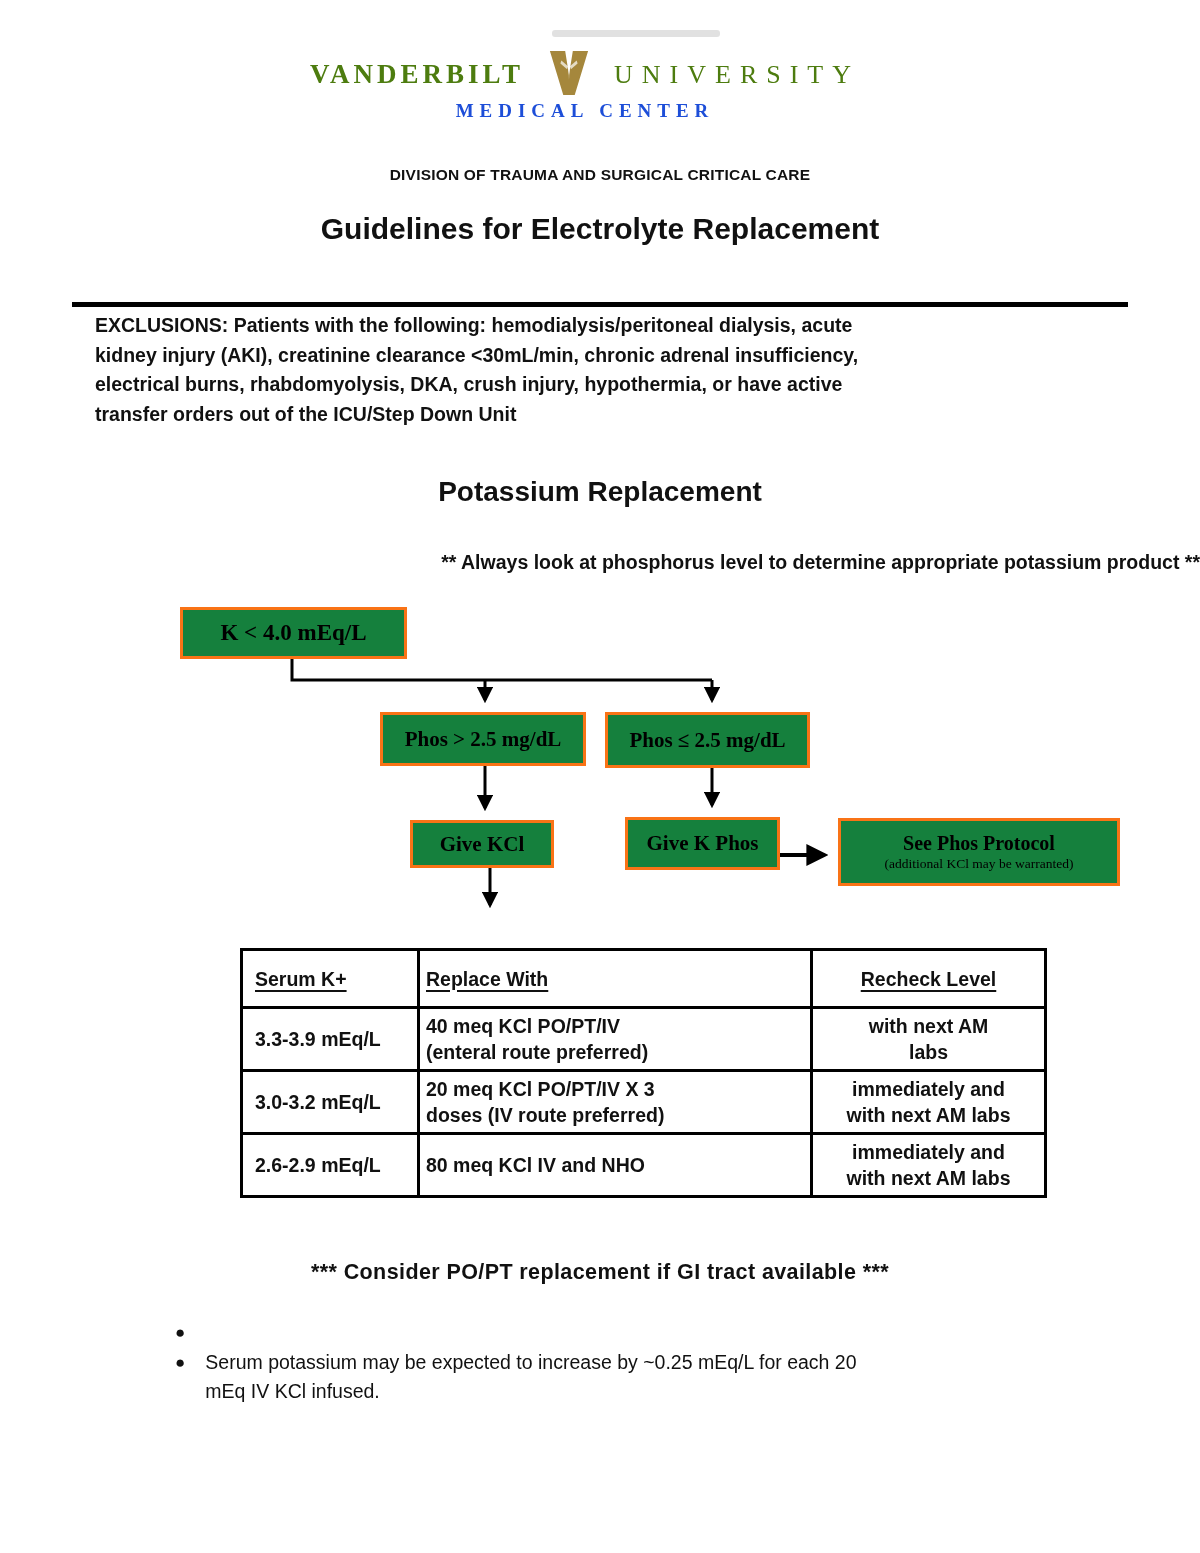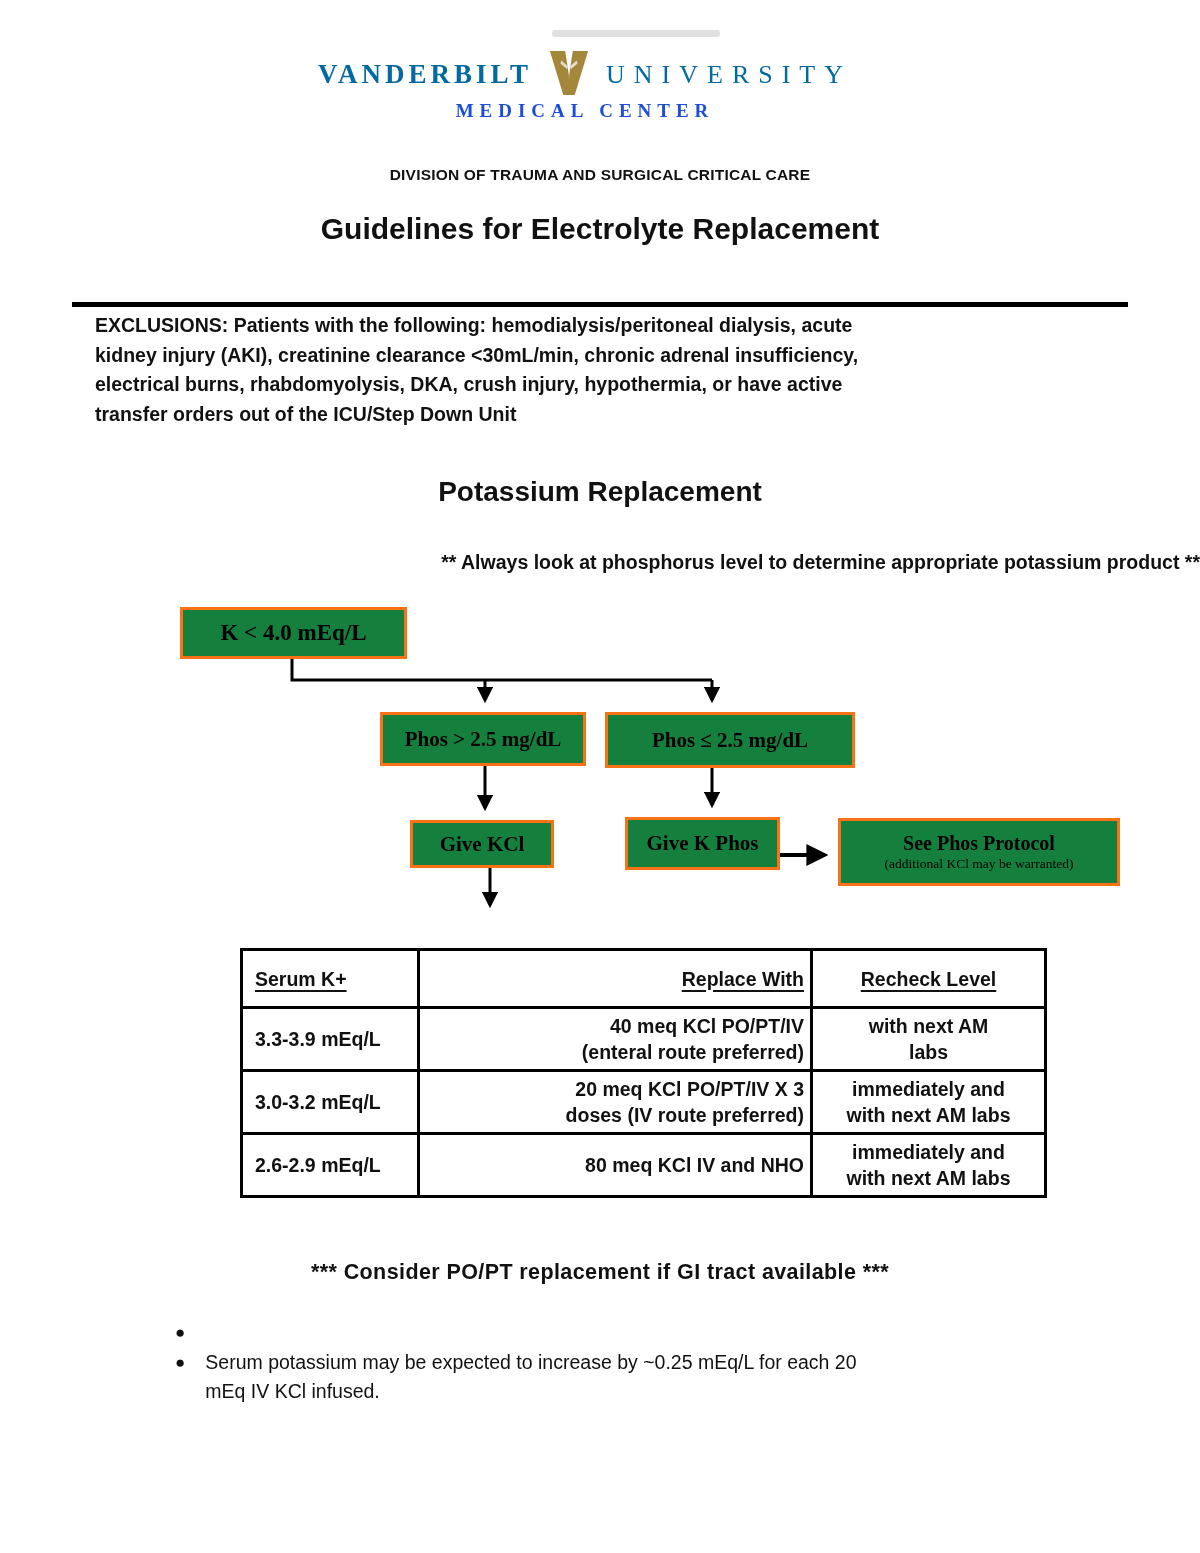--- a/index.html
+++ b/index.html
@@ -12,22 +12,22 @@
     background: #ffffff;
     overflow: hidden;
   }
   
   .logo-smudge {
     position: absolute; top: 30px; left: 552px; width: 168px; height: 7px;
     background: #c9c9c9; opacity: .55; border-radius: 3px;
   }
   .logo-row1 {
     position: absolute; top: 50px; left: 0; right: 30px;
-    display: flex; justify-content: center; align-items: flex-start; gap: 16px;
-    font-family: "Liberation Serif", serif; color: #0369a1;
+    display: flex; justify-content: center; align-items: flex-start; gap: 24px;
+    font-family: "Liberation Serif", serif; color: #4d7c0f;
   }
   .logo-vanderbilt { font-size: 27px; font-weight: bold; letter-spacing: 4px; margin-top: 9px; }
   .logo-university { font-size: 26px; font-weight: normal; letter-spacing: 9px; margin-top: 10px; }
   .logo-vshield { width: 42px; height: 46px; display: block; }
   .logo-row2 {
     position: absolute; top: 100px; left: 0; right: 30px; text-align: center;
     font-family: "Liberation Serif", serif; color: #1d4ed8;
     font-size: 19px; font-weight: bold; letter-spacing: 6px;
   }
   
@@ -58,38 +58,38 @@
   }
   
   .flow-box {
     position: absolute; border: 3px solid #f97316; background: #15803d;
     display: flex; flex-direction: column; align-items: center; justify-content: center;
     font-family: "Liberation Serif", serif; font-weight: bold; color: #000;
     text-align: center;
   }
   .fb-k      { left: 180px; top: 607px; width: 227px; height: 52px; font-size: 23px; }
   .fb-gt     { left: 380px; top: 712px; width: 206px; height: 54px; font-size: 21px; }
-  .fb-le     { left: 605px; top: 712px; width: 250px; height: 56px; font-size: 21px; }
+  .fb-le     { left: 605px; top: 712px; width: 205px; height: 56px; font-size: 21px; }
   .fb-kcl    { left: 410px; top: 820px; width: 144px; height: 48px; font-size: 21px; }
   .fb-kphos  { left: 625px; top: 817px; width: 155px; height: 53px; font-size: 21px; }
   .fb-see    { left: 838px; top: 818px; width: 282px; height: 68px; font-size: 20px; }
   .fb-see .sub { font-size: 13.5px; font-weight: normal; margin-top: 1px; }
   .flow-svg { position: absolute; top: 0; left: 0; width: 1200px; height: 1553px; pointer-events: none; }
   
   .k-table {
     position: absolute; top: 948px; left: 240px;
     border-collapse: collapse; table-layout: fixed;
   }
   .k-table td, .k-table th {
     border: 3px solid #000; font-size: 19.5px; font-weight: bold;
     line-height: 26px; white-space: pre-line; vertical-align: middle;
     padding: 4px 6px;
   }
   .k-table .col-serum   { width: 177px; text-align: left; padding-left: 12px; }
-  .k-table .col-replace { width: 393px; text-align: right; }
+  .k-table .col-replace { width: 393px; text-align: left; }
   .k-table .col-recheck { width: 234px; text-align: center; }
   .k-table th { height: 58px; }
   .k-table th span { text-decoration: underline; text-decoration-thickness: 2px; text-underline-offset: 4px; }
   .k-table td { height: 58px; }
   
   .consider-line {
     position: absolute; top: 1260px; left: 0; right: 0; text-align: center;
     font-size: 21.5px; font-weight: bold; letter-spacing: .4px;
   }
   .bullets { position: absolute; top: 1318px; left: 175px; width: 800px; }

